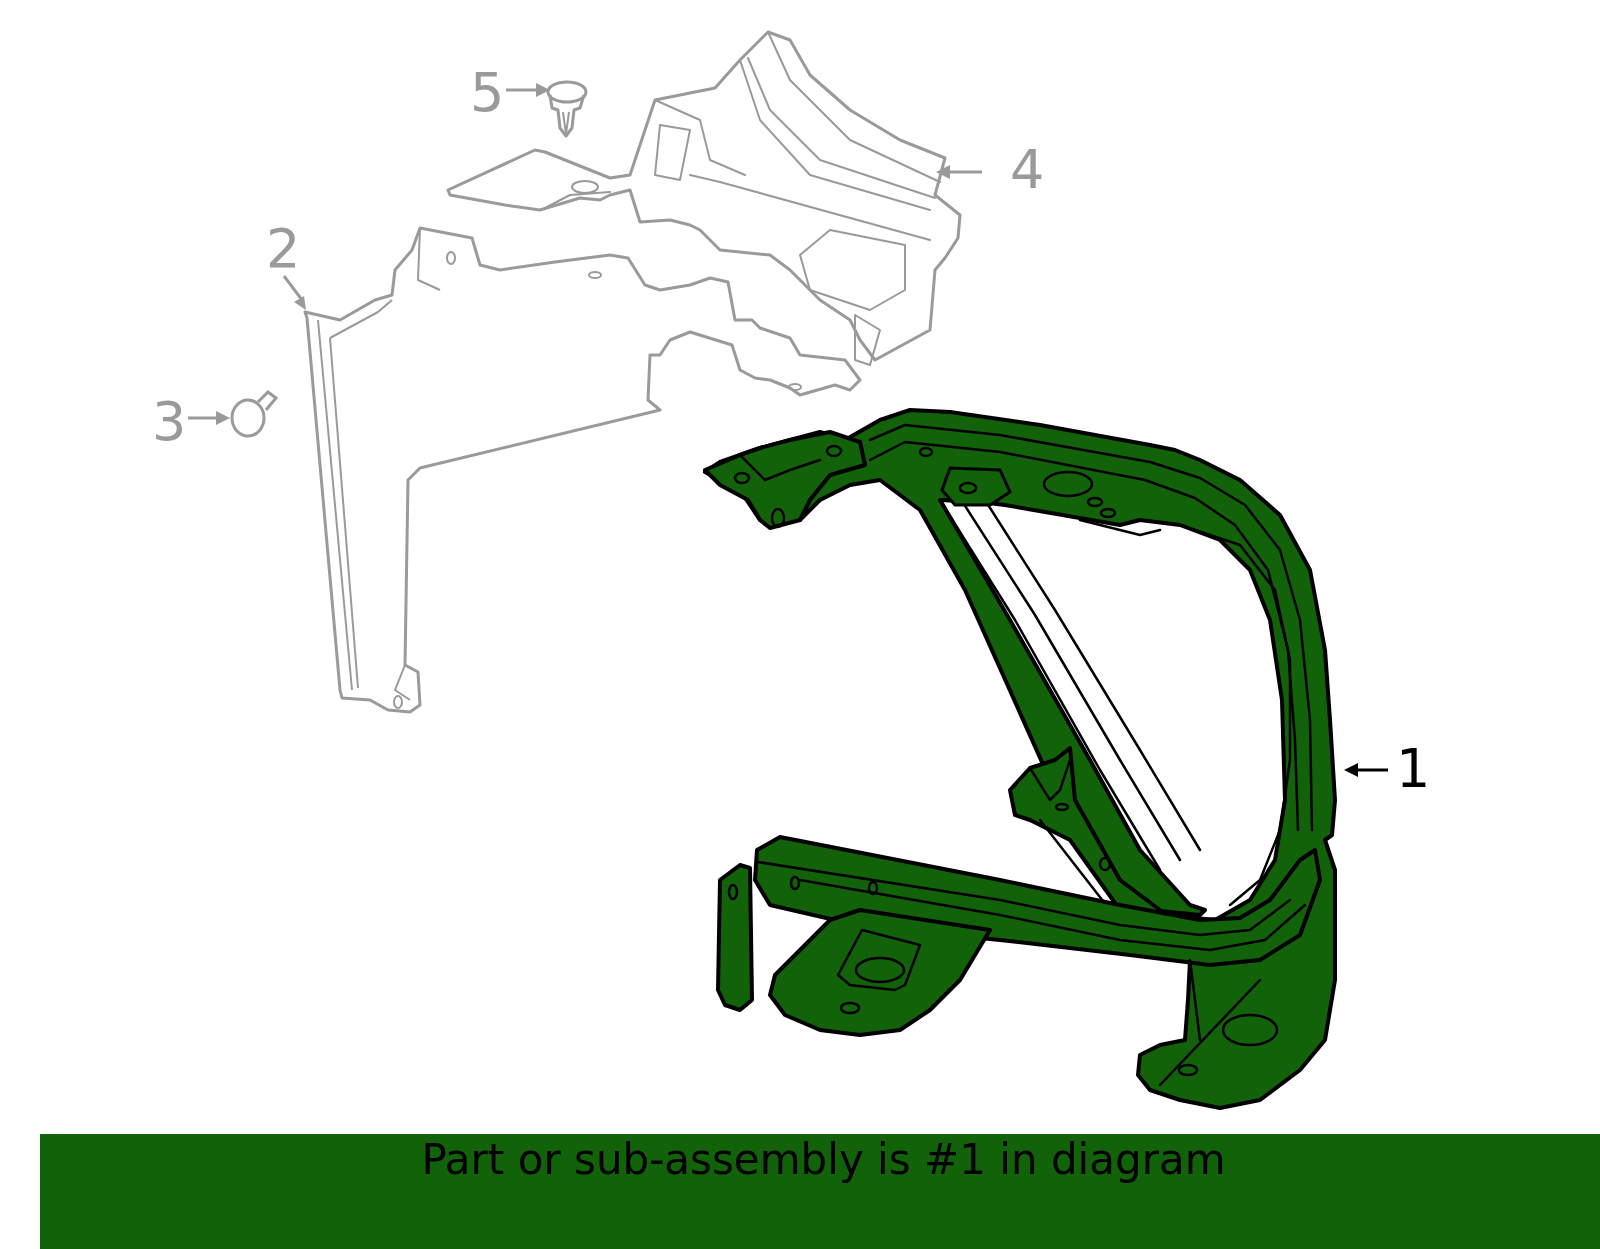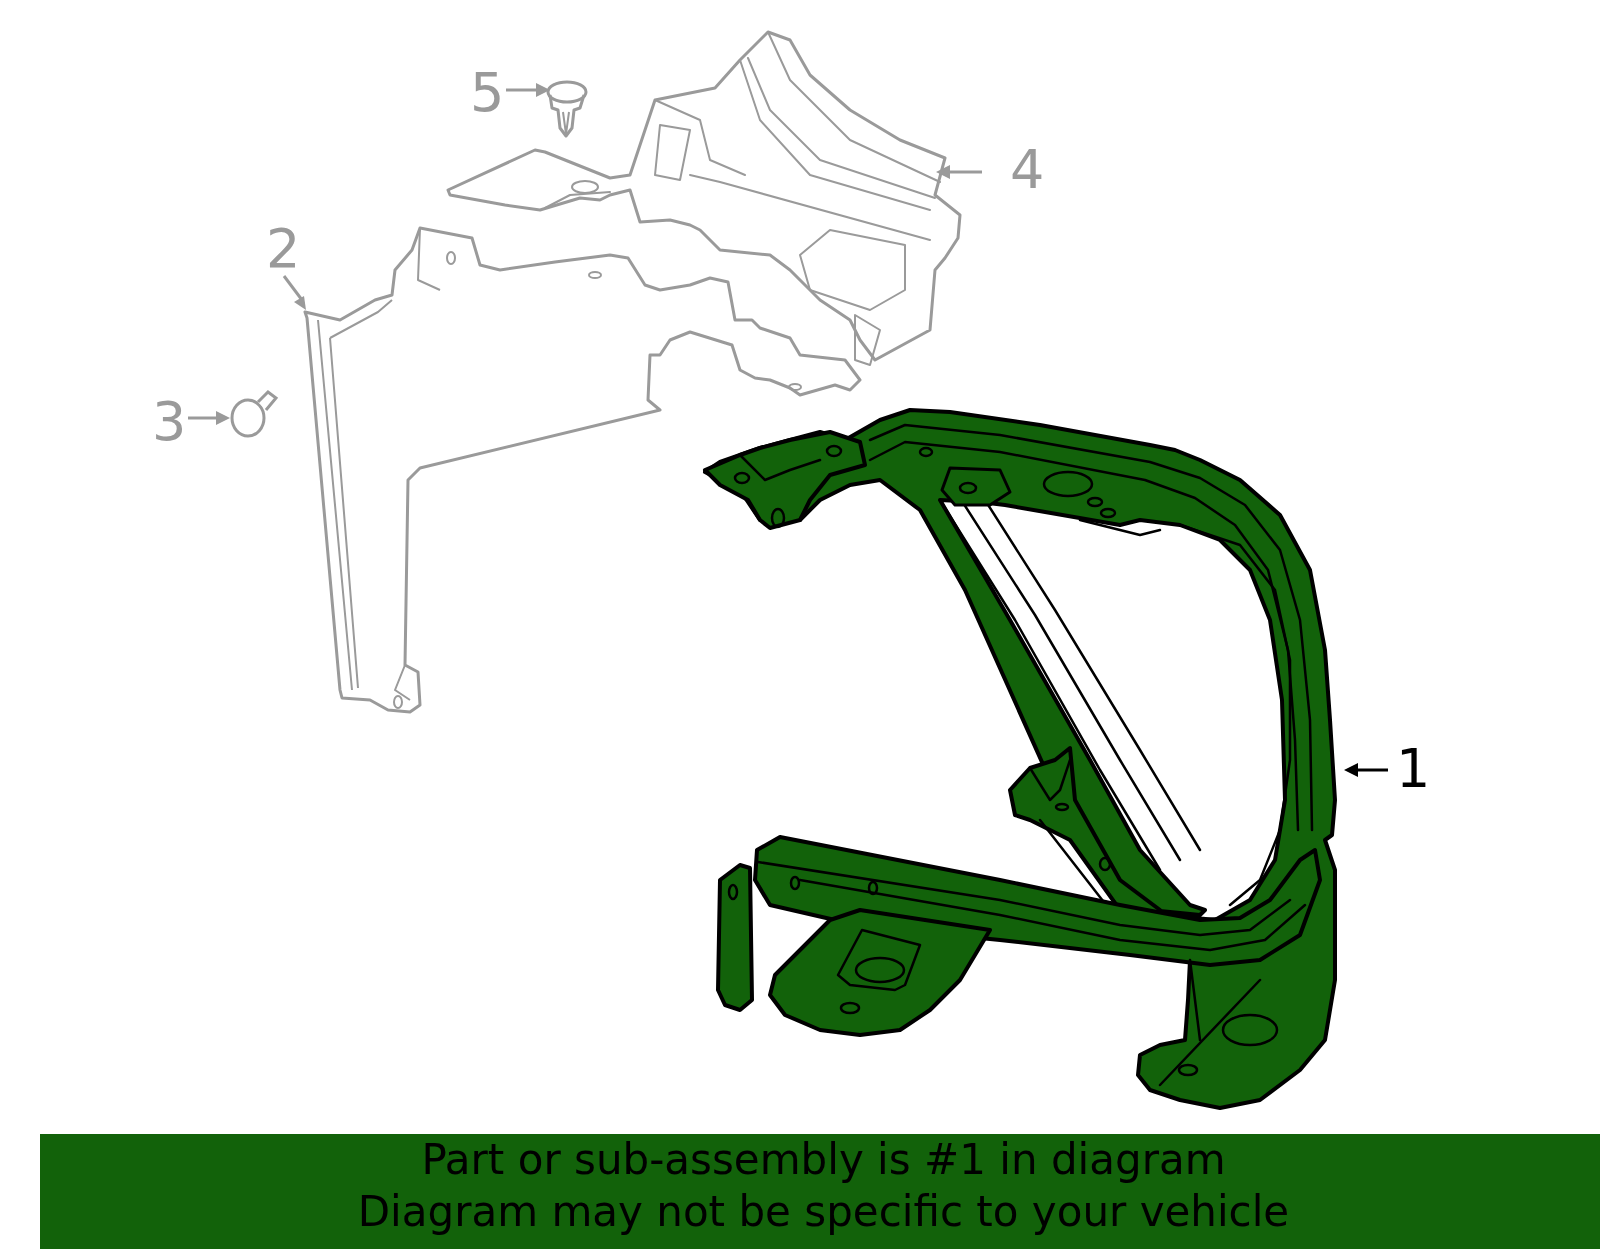--- a/index.html
+++ b/index.html
@@ -125,14 +125,13 @@
 </svg>
 
 <div class="callout dark" style="left:1396px; top:742px;">1</div>
 <div class="callout gray" style="left:266px; top:222px;">2</div>
 <div class="callout gray" style="left:152px; top:395px;">3</div>
 <div class="callout gray" style="left:1010px; top:143px;">4</div>
 <div class="callout gray" style="left:470px; top:66px;">5</div>
 
 <div id="banner" style="background:#12620a;">
   <div>Part or sub-assembly is #1 in diagram</div>
-  <div>Diagram may not be specific to your vehicle</div>
 </div>
 
 </body></html>

